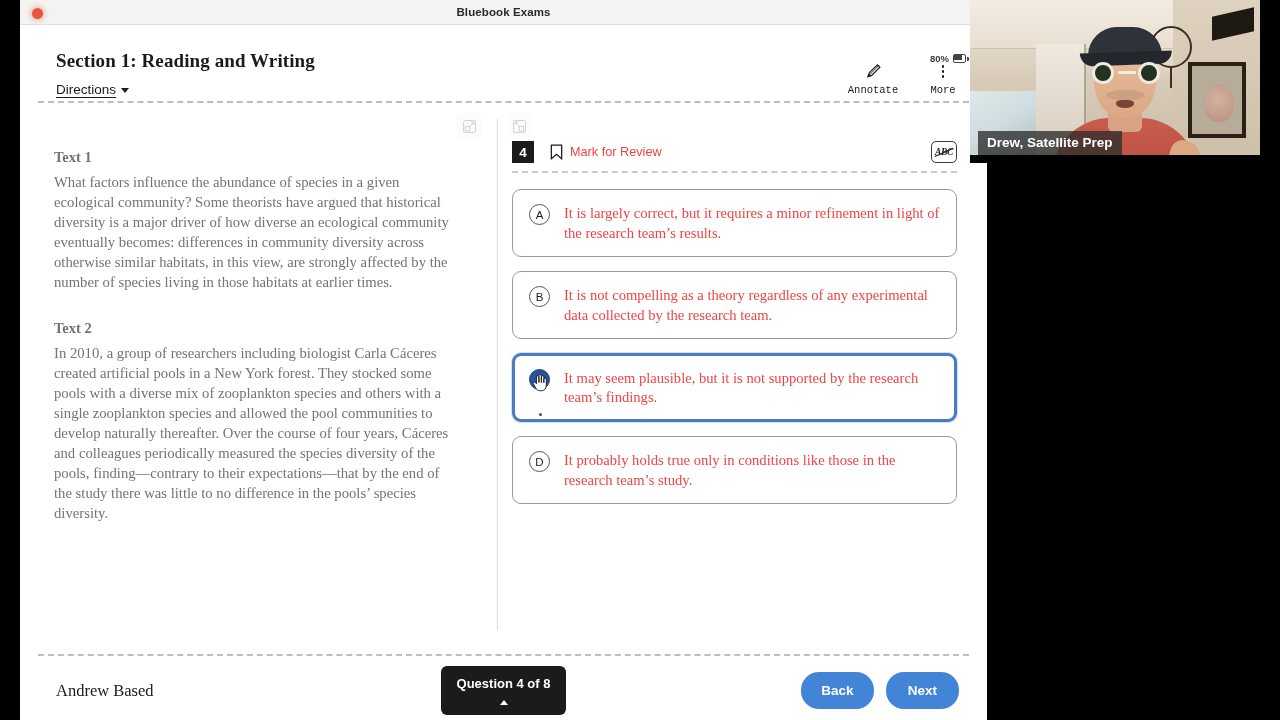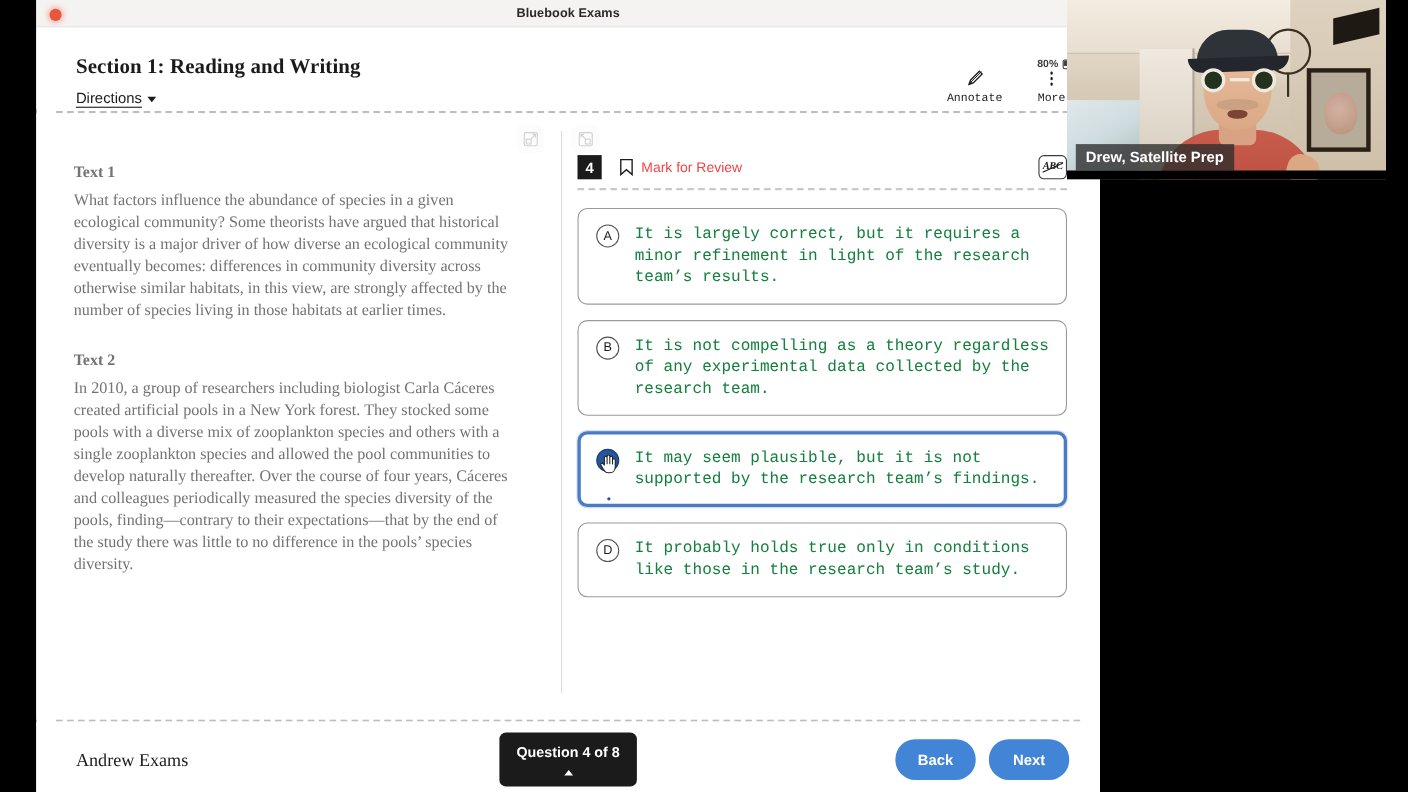--- a/index.html
+++ b/index.html
@@ -6,21 +6,21 @@
   html, body {
     width: 1280px; height: 720px;
     background: #000;
     font-family: "Liberation Sans", sans-serif;
     overflow: hidden;
   }
   #root { position: relative; width: 1280px; height: 720px; background: #000; }
 
   
   .app-window {
-    position: absolute; left: 33px; top: 0;
+    position: absolute; left: 20px; top: 0;
     width: 967px; height: 720px;
     background: #ffffff;
   }
   .left-black-strip {
     position: absolute; left: 0; top: 0; width: 18px; height: 720px;
     background: #000;
   }
 
   
   .titlebar {
@@ -234,22 +234,22 @@
     border: 1.3px solid #555;
     display: flex; align-items: center; justify-content: center;
     font-size: 11.5px; color: #1b1b1b;
     font-family: "Liberation Sans", sans-serif;
     margin-top: 1px;
   }
   .choice.selected .bubble {
     background: #27549a; border-color: #1d3f78; color: #27549a;
   }
   .choice-text {
-    font-family: Liberation Mono, monospace;
-    font-size: 14.6px; line-height: 19.5px; color: #15803d;
+    font-family: Liberation Serif, serif;
+    font-size: 14.6px; line-height: 19.5px; color: #ef4444;
     padding-top: 1px;
   }
   
   .cursor-hand {
     position: absolute; left: 16px; top: 17px;
     width: 17px; height: 19px; pointer-events: none;
   }
   .focus-dot {
     position: absolute; left: 24px; bottom: 3px;
     width: 3px; height: 3px; border-radius: 50%; background: #27549a;
@@ -545,21 +545,21 @@
             </div>
 
           </div>
         </div>
       </div>
     </div>
 
     <div class="dashed-line"></div>
 
     <div class="footer">
-      <div class="student-name">Andrew Exams</div>
+      <div class="student-name">Andrew Based</div>
       <div class="qnav">
         <button class="qnav-btn">
           <span>Question 4 of 8</span>
           <span class="chev-up"></span>
         </button>
       </div>
       <div class="nav-btns">
         <button class="nav-btn">Back</button>
         <button class="nav-btn">Next</button>
       </div>

